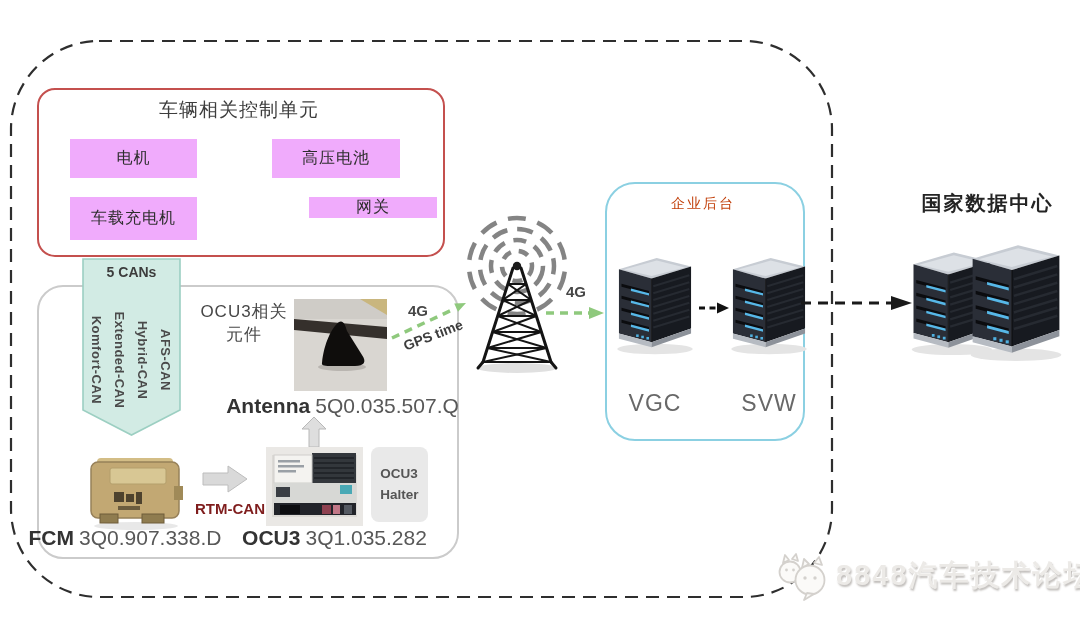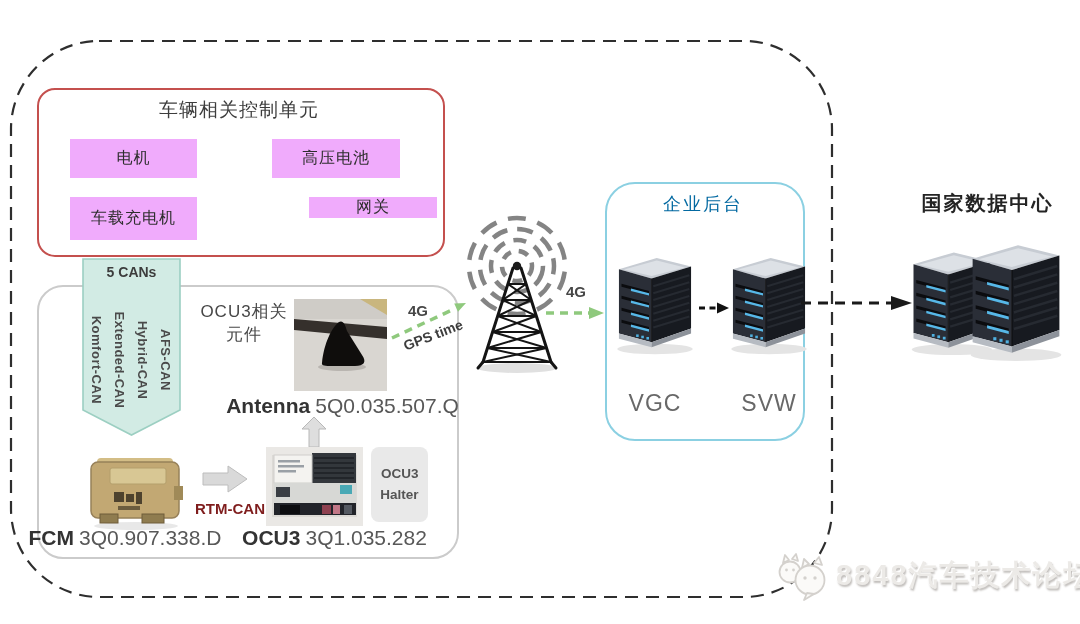--- a/index.html
+++ b/index.html
@@ -1,19 +1,19 @@
 <!DOCTYPE html>
 <html><head>
 <meta charset="utf-8">
 <style>
   html,body{margin:0;padding:0;background:#fff;}
   body{font-family:"Liberation Sans","DejaVu Sans",sans-serif;}
   #canvas{position:relative;width:1080px;height:624px;background:#ffffff;overflow:hidden;}
   .abs{position:absolute;}
-  .ctr{display:flex;align-items:center;justify-content:center;text-align:right;}
+  .ctr{display:flex;align-items:center;justify-content:center;text-align:left;}
 
   .vehicle-box{border:2px solid #c4504e;border-radius:18px;background:#fff;}
   .vehicle-title{font-size:19px;color:#3d3d3d;letter-spacing:1px;}
   .unit-box{background:#f0abfc;color:#2e2e2e;font-size:16px;letter-spacing:1px;}
 
   .ocu3-box{border:2px solid #cbcbcb;border-radius:26px;background:#fff;}
   .ocu3-title{font-size:17px;color:#474747;line-height:1.35;letter-spacing:1px;}
 
   .cans-label{font-size:14px;font-weight:bold;color:#3c3c3c;}
   .can-names{font-size:13px;font-weight:600;color:#4a4a4a;line-height:23px;text-align:center;letter-spacing:.5px;}
@@ -22,21 +22,21 @@
   .part-label b{color:#333;}
   .part-label .num{margin-left:5px;}
   .rtm-label{font-size:15px;font-weight:bold;color:#7f1d1d;}
   .halter-box{background:#e9e9e9;border-radius:8px;color:#555;font-size:13.5px;font-weight:600;line-height:1.5;}
 
   .g4-label{font-size:15px;font-weight:bold;color:#464646;}
   .gps-label{font-size:14px;font-weight:bold;color:#3e3e3e;white-space:nowrap;
              transform:rotate(-21deg);transform-origin:0 50%;}
 
   .backend-box{border:2px solid #8bd0e2;border-radius:30px;background:#fff;}
-  .backend-title{font-size:18px;color:#0369a1;letter-spacing:2px;}
+  .backend-title{font-size:14px;color:#c2410c;letter-spacing:2px;}
   .server-label{font-size:23px;color:#686868;letter-spacing:1px;}
 
   .ndc-title{font-size:20px;font-weight:600;color:#242424;letter-spacing:2px;}
 
   .watermark-text{font-size:29px;font-weight:bold;letter-spacing:2px;color:#eceae7;
                   text-shadow:-1px -1px 0 #ffffff,1px 2px 2px #c0bdba;white-space:nowrap;}
 </style>
 </head>
 <body>
 

